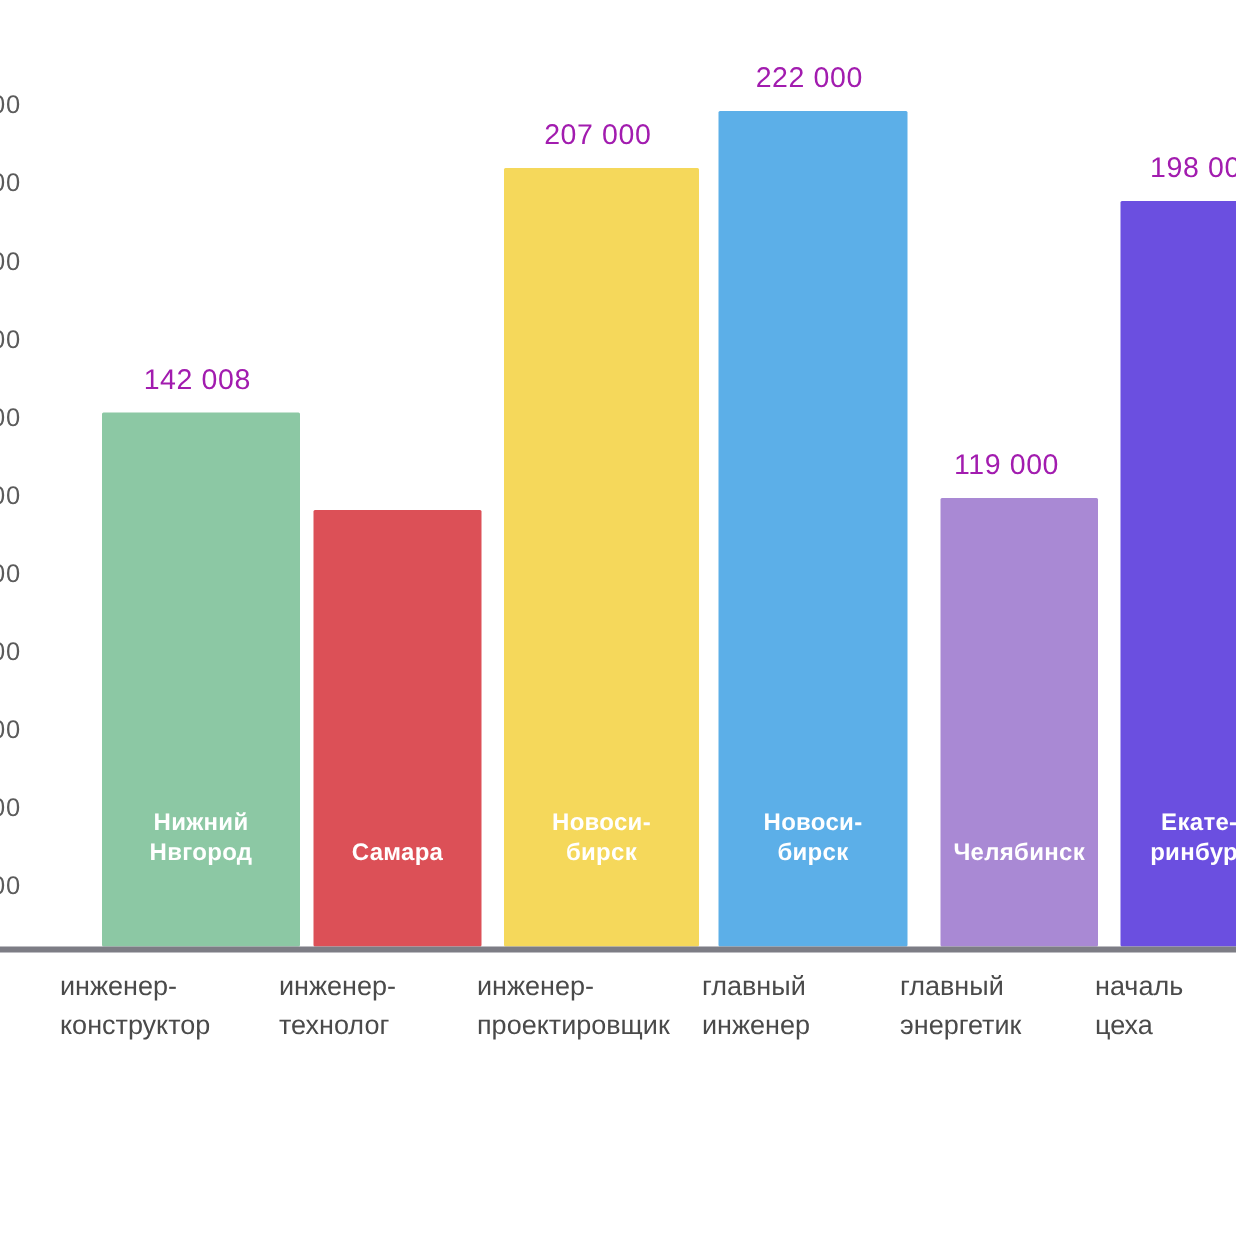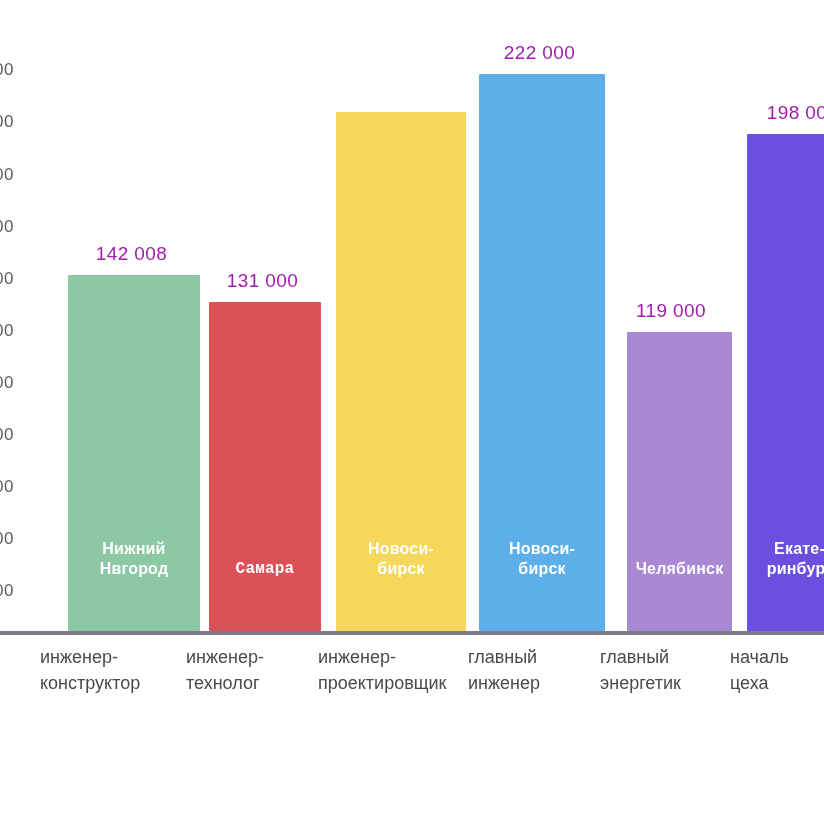--- a/index.html
+++ b/index.html
@@ -116,30 +116,30 @@
 
   <div id="plot">
       <div class="bar-group" style="left: 63px; width: 137px; top: 0px; height: 631px;">
         <div class="bar" style="height: 356px; background: rgb(140, 200, 164);">
           <div class="bar-city">Нижний
 Нвгород</div>
         </div>
         <div class="bar-value" style="bottom: 366px;">142 008</div>
       </div>
       <div class="bar-group" style="left: 204px; width: 117px; top: 0px; height: 631px;">
-        <div class="bar" style="height: 329px; background: rgb(220, 80, 87); font-family: Liberation Mono, monospace;">
+        <div class="bar" style="height: 291px; background: rgb(220, 80, 87);">
           <div class="bar-city">Самара</div>
         </div>
-        <div class="bar-value" style="bottom: 339px;">131 000</div>
       </div>
       <div class="bar-group" style="left: 331px; width: 135px; top: 0px; height: 631px;">
         <div class="bar" style="height: 519px; background: rgb(245, 216, 91);">
           <div class="bar-city">Новоси-
 бирск</div>
         </div>
+        <div class="bar-value" style="bottom: 529px;">207 000</div>
       </div>
       <div class="bar-group" style="left: 474px; width: 131px; top: 0px; height: 631px;">
         <div class="bar" style="height: 557px; background: rgb(92, 175, 232);">
           <div class="bar-city">Новоси-
 бирск</div>
         </div>
         <div class="bar-value" style="bottom: 567px;">222 000</div>
       </div>
       <div class="bar-group" style="left: 610px; width: 122px; top: 0px; height: 631px;">
         <div class="bar" style="height: 299px; background: rgb(169, 137, 212); margin-left: 12px;">

